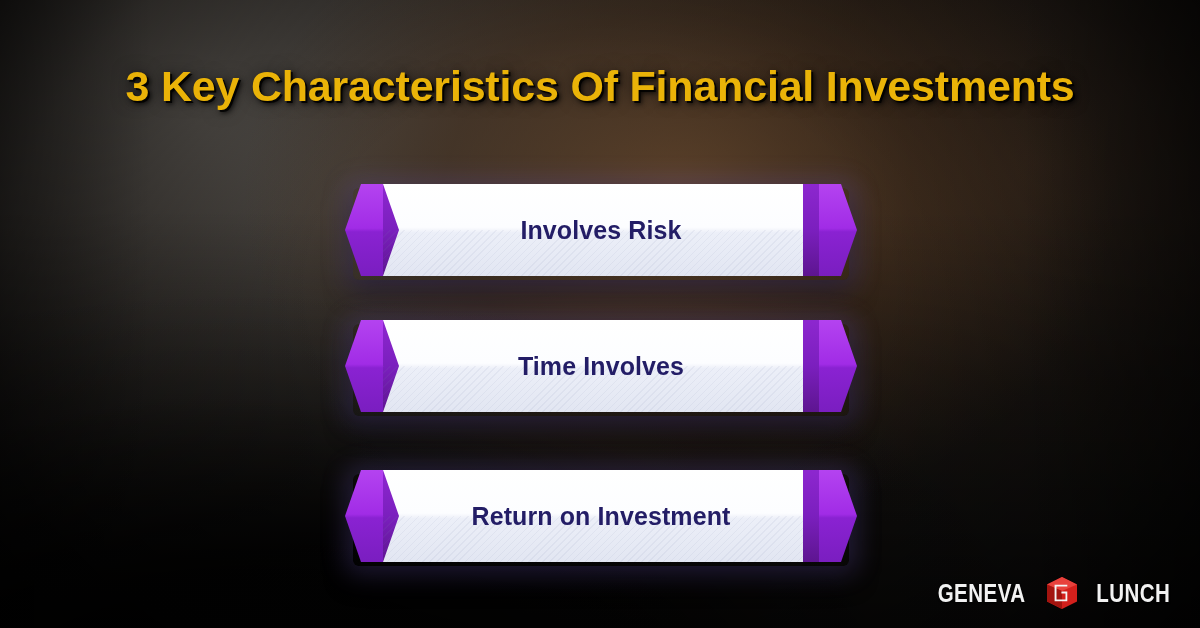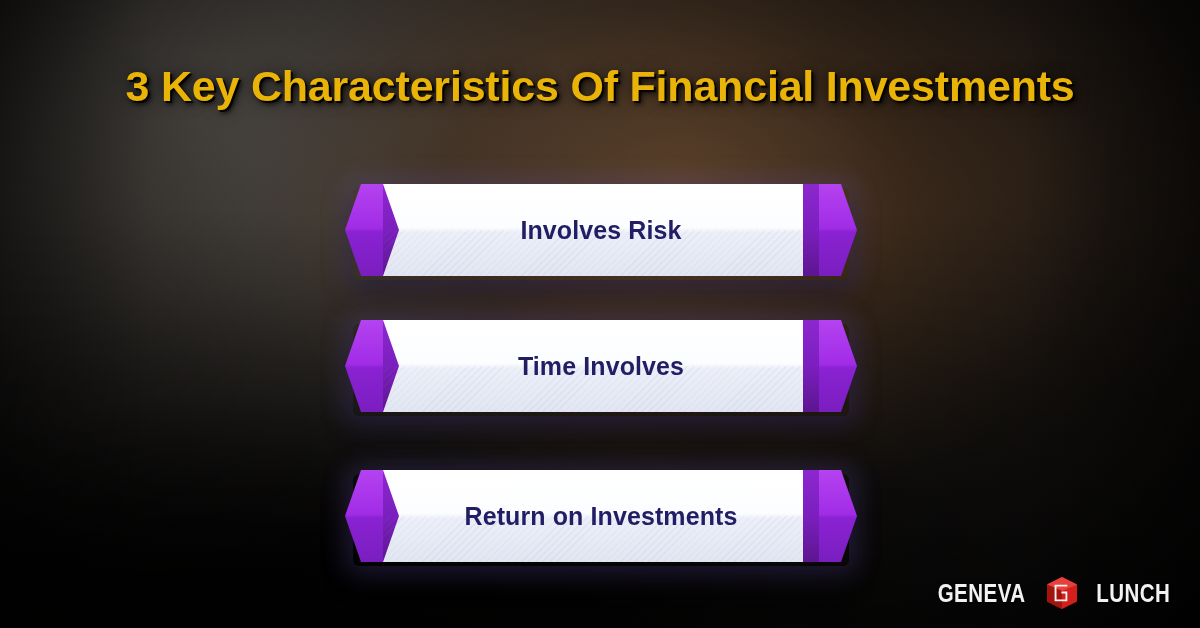--- a/index.html
+++ b/index.html
@@ -279,21 +279,21 @@
               <stop offset="47%" stop-color="#fcfdff"></stop>
               <stop offset="53%" stop-color="#eceff8"></stop>
               <stop offset="100%" stop-color="#e2e6f2"></stop>
             </linearGradient>
           </defs>
           <polygon points="0,0 436,0 436,92 0,92 16,46" fill="url(#bdy2)"></polygon>
         </svg>
       </div>
       <div class="hatch"></div>
 
-      <div class="ribbon-label">Return on Investments</div>
+      <div class="ribbon-label">Return on Investment</div>
     </div>
 
   </div>
 
   <div id="ribbons-right">
     <div class="ribbon r0" style="pointer-events:none;">
       <div class="cap right">
         <svg viewBox="0 0 54 92" xmlns="http://www.w3.org/2000/svg">
           <defs>
             <linearGradient id="cpR0" x1="0" y1="0" x2="0" y2="1">

